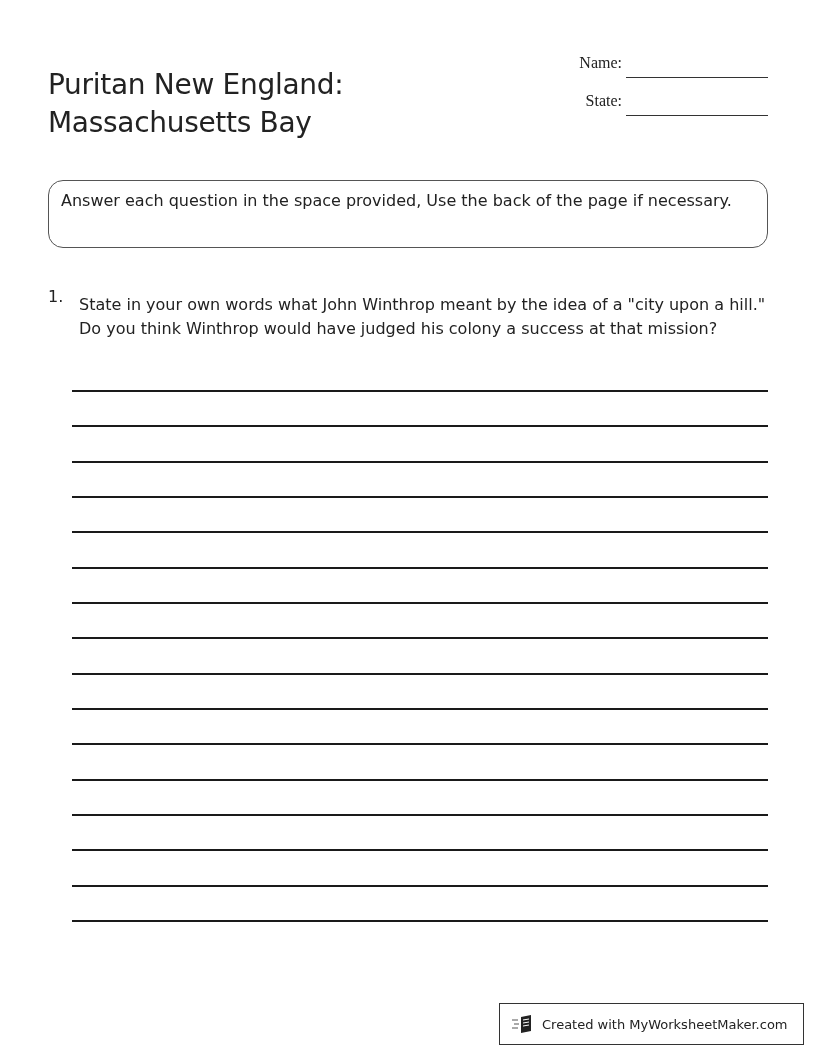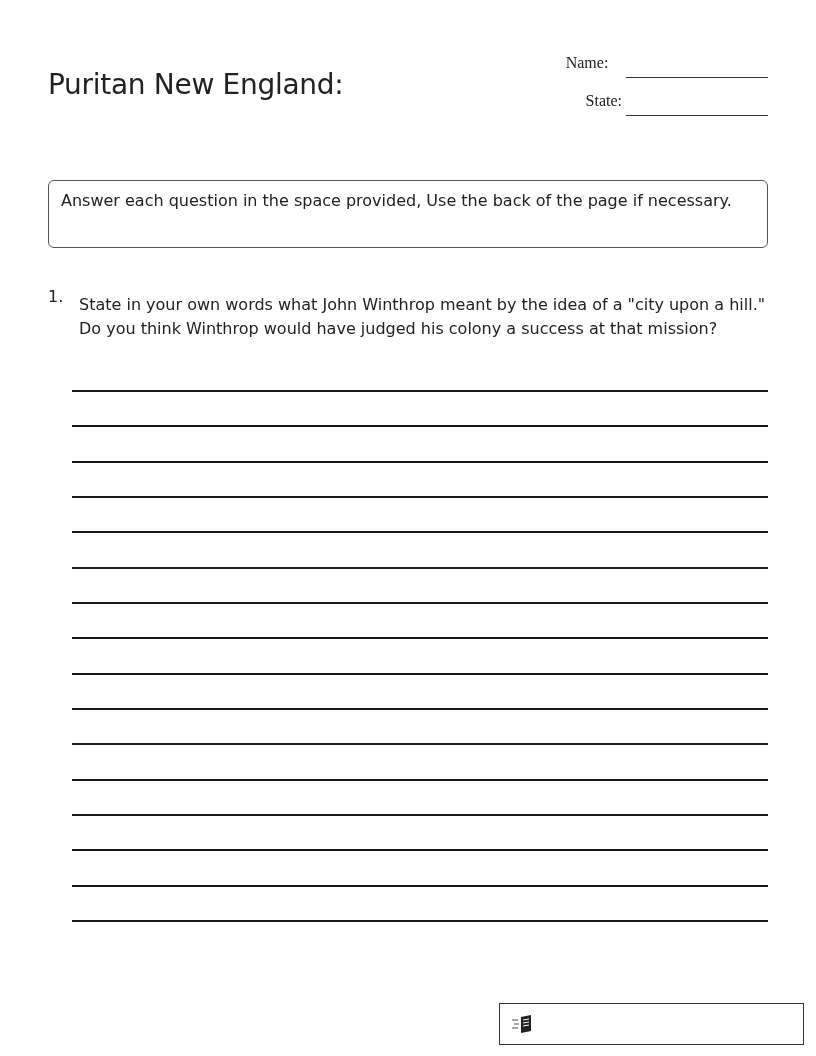--- a/index.html
+++ b/index.html
@@ -8,21 +8,21 @@
     position: absolute; left: 48px; top: 50px;
     font-family: "DejaVu Sans", sans-serif; font-size: 28px; line-height: 38px;
     color: #222; font-weight: normal; letter-spacing: -0.3px; margin-top: 16px;
   }
   .title div { white-space: nowrap; }
   .field { position: absolute; font-family: "Liberation Serif", serif; font-size: 16px; color: #222; }
   .field-label { position: absolute; text-align: right; width: 70px; }
   .field-line { position: absolute; height: 1px; background: #333; width: 142px; }
   .instructions {
     position: absolute; left: 48px; top: 180px; width: 694px; height: 50px;
-    border: 1px solid #555; border-radius: 6px;
+    border: 1px solid #555; border-radius: 15px;
     padding: 8px 12px 8px 12px;
     font-family: "DejaVu Sans", sans-serif; font-size: 16px; line-height: 24px; color: #222;
   }
   .question {
     position: absolute; left: 48px; top: 285px; width: 720px;
     font-family: "DejaVu Sans", sans-serif; font-size: 16px; line-height: 24px; color: #222;
   }
   .q-num { position: absolute; left: 0; top: 0; }
   .q-text { position: absolute; left: 31px; top: 8px; width: 690px; }
   .answer-line { position: absolute; left: 72px; width: 696px; height: 2px; background: #1a1a1a; }
@@ -32,24 +32,25 @@
     display: flex; align-items: center;
     font-family: "DejaVu Sans", sans-serif; font-size: 13px; color: #222;
   }
   .footer-icon { width: 24px; height: 20px; margin-left: 12px; margin-right: 6px; }
 </style>
 </head>
 <body>
 
 <div class="title">
   <div>Puritan New England:</div>
+  <div>Massachusetts Bay</div>
 </div>
 
 <div class="field">
-  <span class="field-label" style="left:552px; top:54px;text-align:center;">Name:</span>
+  <span class="field-label" style="left:552px; top:54px;">Name:</span>
   <div class="field-line" style="left:626px; top:77px;"></div>
 </div>
 <div class="field">
   <span class="field-label" style="left:552px; top:92px;">State:</span>
   <div class="field-line" style="left:626px; top:115px;"></div>
 </div>
 
 <div class="instructions">Answer each question in the space provided, Use the back of the page if necessary.</div>
 
 <div class="question">
@@ -77,13 +78,14 @@
   </div>
 
 <div class="footer">
   <svg class="footer-icon" viewBox="0 0 24 20">
     <line x1="0" y1="6" x2="6" y2="6" stroke="#555" stroke-width="1"></line>
     <line x1="2" y1="10" x2="7" y2="10" stroke="#555" stroke-width="1"></line>
     <line x1="0" y1="14" x2="6" y2="14" stroke="#555" stroke-width="1"></line>
     <path d="M9 3 L19 1 L19 17 L9 19 Z" fill="#222"></path>
     <path d="M11 6 L17 5 M11 9 L17 8 M11 12 L17 11" stroke="#fff" stroke-width="1"></path>
   </svg>
+  <span>Created with MyWorksheetMaker.com</span>
 </div>
 
 </body></html>

